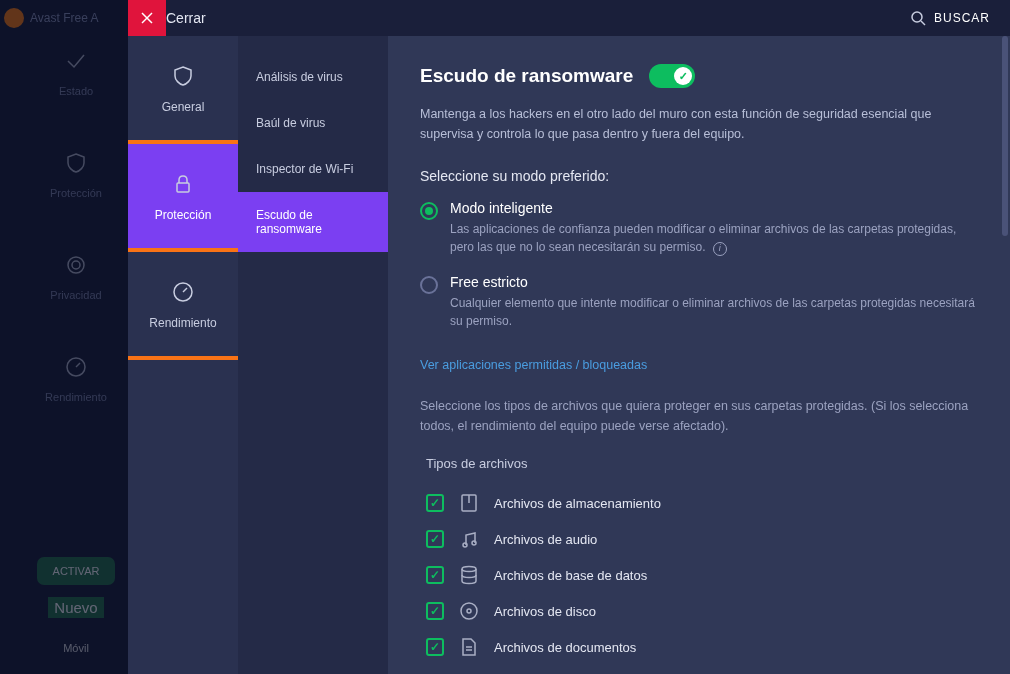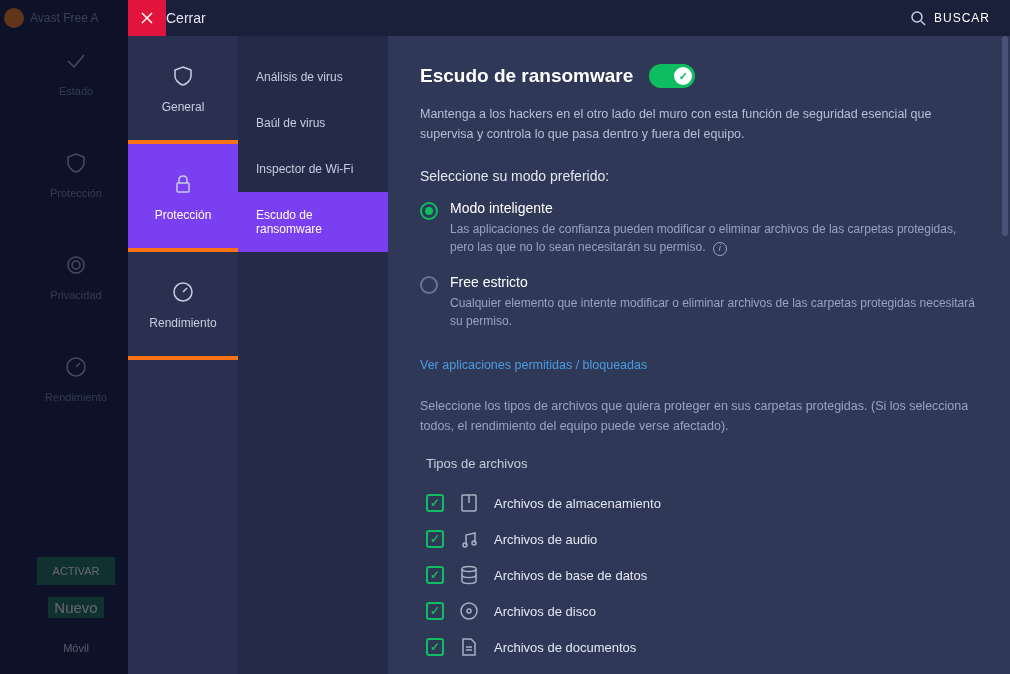--- a/index.html
+++ b/index.html
@@ -3,21 +3,21 @@
 <meta charset="utf-8">
 <style>
 *{margin:0;padding:0;box-sizing:border-box;font-family:-apple-system,BlinkMacSystemFont,"Segoe UI",Arial,sans-serif}
 body{width:1010px;height:674px;background:#1a1f3a;color:#fff;overflow:hidden;position:relative}
 .app{display:flex;height:100%}
 .bg-sidebar{width:152px;background:#0d1229;display:flex;flex-direction:column;align-items:center;padding-top:45px}
 .bg-item{display:flex;flex-direction:column;align-items:center;margin-bottom:50px;opacity:.3;color:#8a92b8}
 .bg-icon{width:32px;height:32px;margin-bottom:8px;display:flex;align-items:center;justify-content:center}
 .bg-label{font-size:11px}
 .bg-bottom{margin-top:auto;margin-bottom:20px;width:100%;display:flex;flex-direction:column;align-items:center}
-.btn-activate{background:#1a6b3f;opacity:.35;padding:8px 16px;border-radius:0;font-size:11px;margin-bottom:12px}
+.btn-activate{background:#1a6b3f;opacity:.35;padding:8px 16px;border-radius:7px;font-size:11px;margin-bottom:12px}
 .badge{font-size:15px;background:#1a6b3f;opacity:.35;padding:2px 6px;border-radius:0;margin-bottom:24px}
 .topbar{position:absolute;top:0;left:0;right:0;height:36px;display:flex;align-items:center;z-index:10}
 .logo-area{width:128px;display:flex;align-items:center;padding-left:4px;opacity:.35}
 .logo-circ{width:20px;height:20px;border-radius:50%;background:#ff7800;margin-right:6px}
 .logo-txt{font-size:12px;color:#8a92b8}
 .close-btn{width:38px;height:36px;background:#e0143c;display:flex;align-items:center;justify-content:center;cursor:pointer}
 .close-title{font-size:14px;color:#e4e7f2}
 .search{position:absolute;right:20px;top:0;height:36px;display:flex;align-items:center;gap:8px;font-size:12px;letter-spacing:1px;cursor:pointer}
 .panel{position:absolute;left:128px;top:36px;bottom:0;right:0;display:flex;background:#2a3150}
 .tabs{width:110px;background:#2a3150;display:flex;flex-direction:column}

